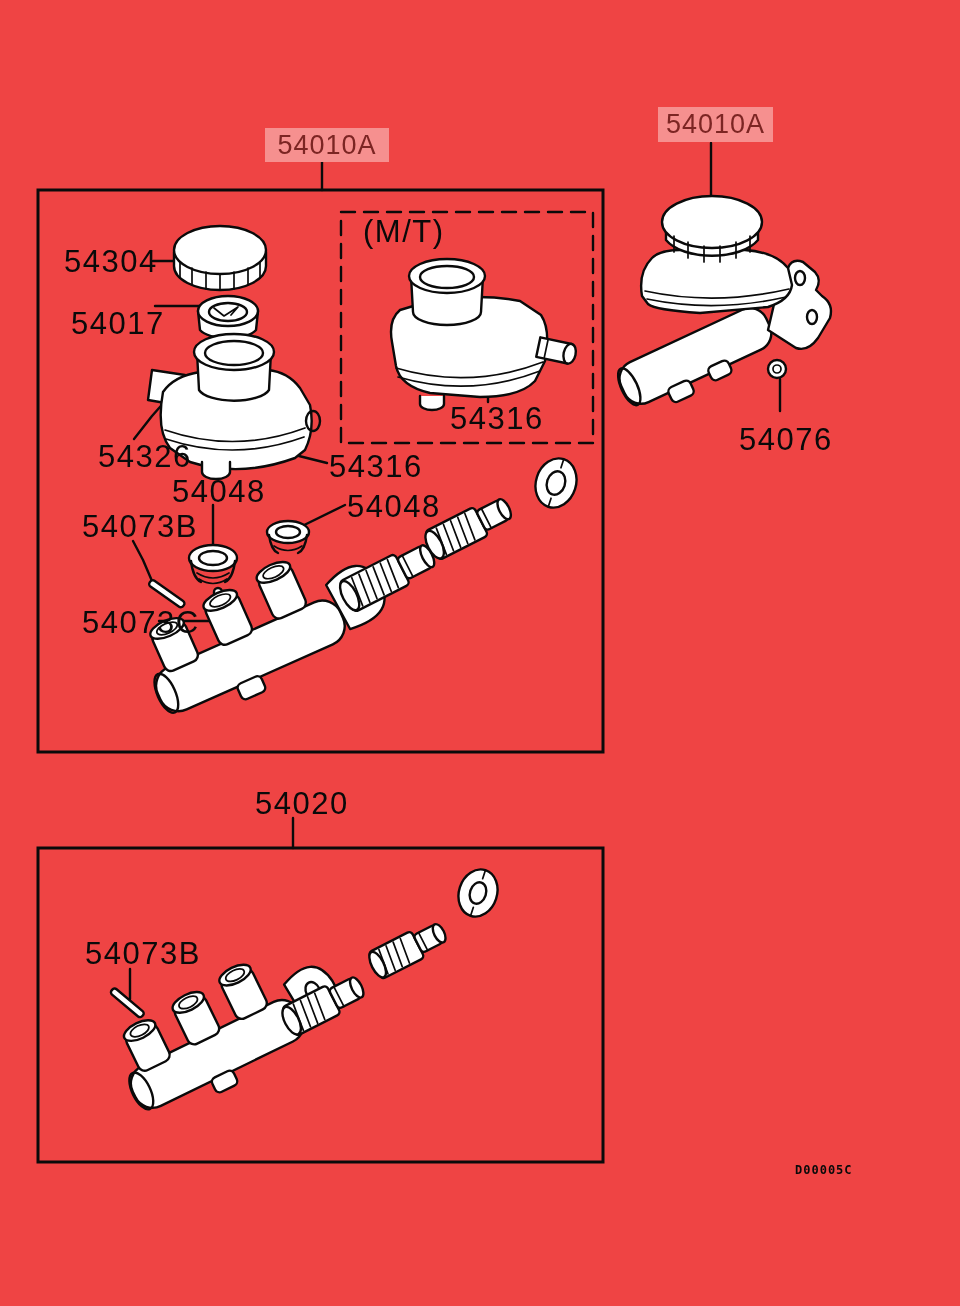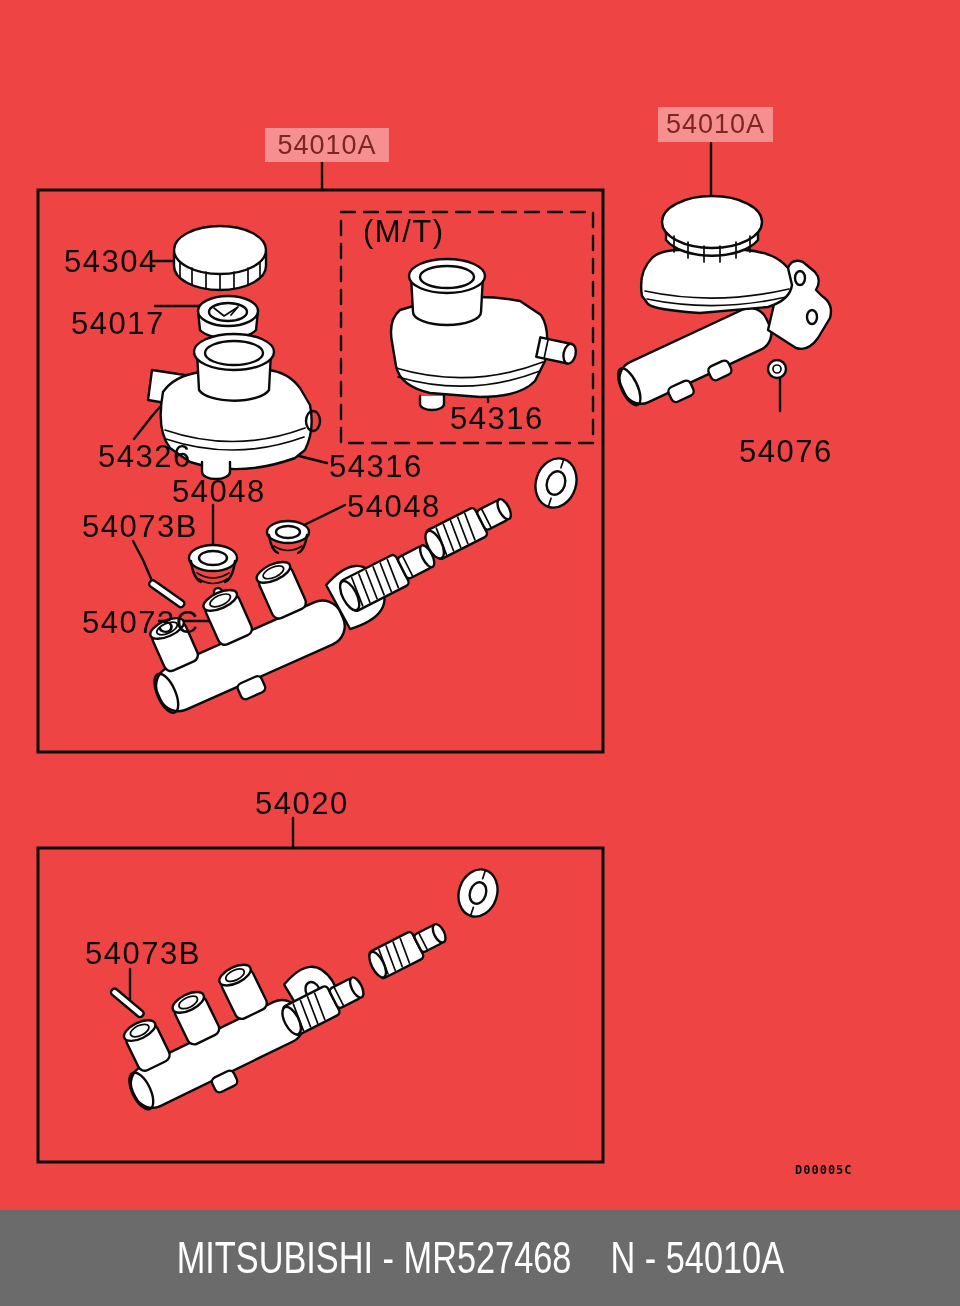--- a/index.html
+++ b/index.html
@@ -269,27 +269,21 @@
 
   <div class="lbl" style="left:64px;top:246px;">54304</div>
   <div class="lbl" style="left:71px;top:308px;text-align:center;">54017</div>
   <div class="lbl" style="left:98px;top:441px;">54326</div>
   <div class="lbl" style="left:450px;top:403px;">54316</div>
   <div class="lbl" style="left:329px;top:451px;">54316</div>
   <div class="lbl" style="left:172px;top:476px;">54048</div>
   <div class="lbl" style="left:347px;top:491px;">54048</div>
   <div class="lbl" style="left:82px;top:511px;">54073B</div>
   <div class="lbl" style="left:52px;top:607px;margin-left:30px;">54073C</div>
-  <div class="lbl" style="left:739px;top:436px;">54076</div>
+  <div class="lbl" style="left:739px;top:424px;">54076</div>
   <div class="lbl" style="left:255px;top:788px;">54020</div>
   <div class="lbl" style="left:85px;top:938px;">54073B</div>
   <div class="lbl" style="left:363px;top:216px;">(M/T)</div>
 
   <div class="code">D00005C</div>
 
-  <div class="footer">
-    <div class="footer-line">
-      <span>MITSUBISHI - MR527468</span>
-      <span>N - 54010A</span>
-    </div>
-  </div>
 
 </div>
 
 </body></html>

